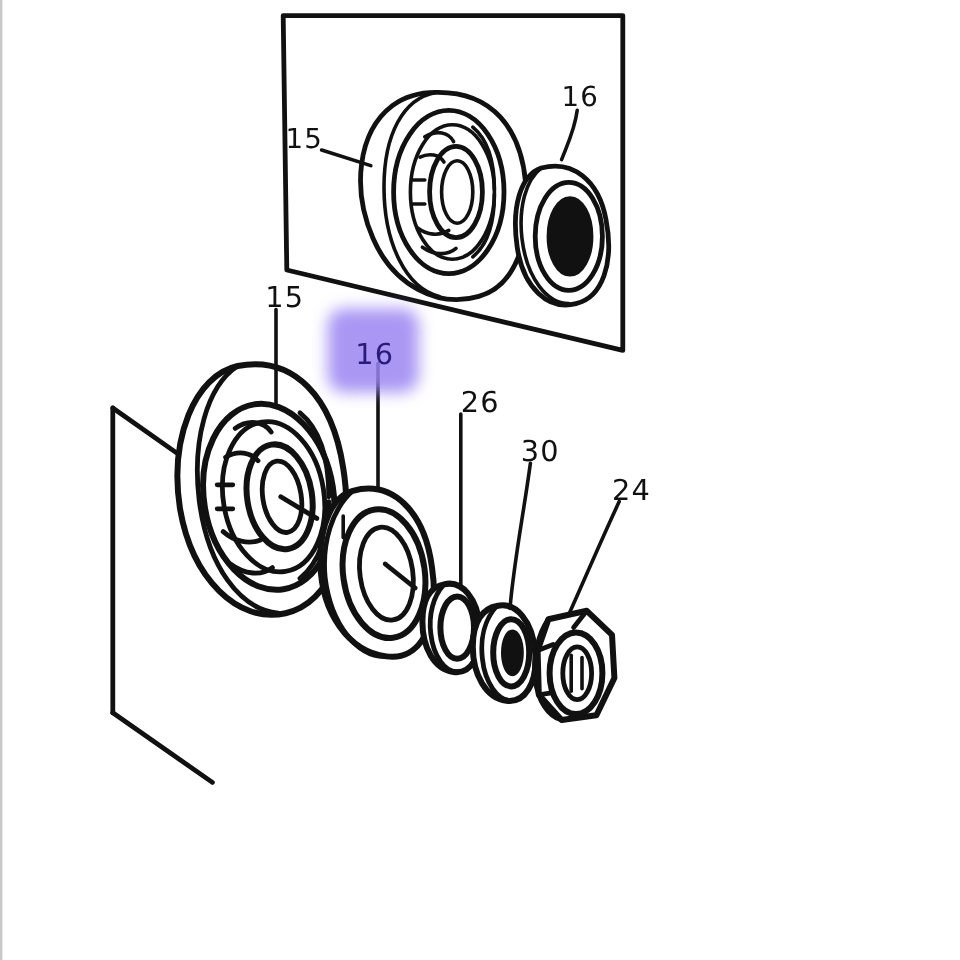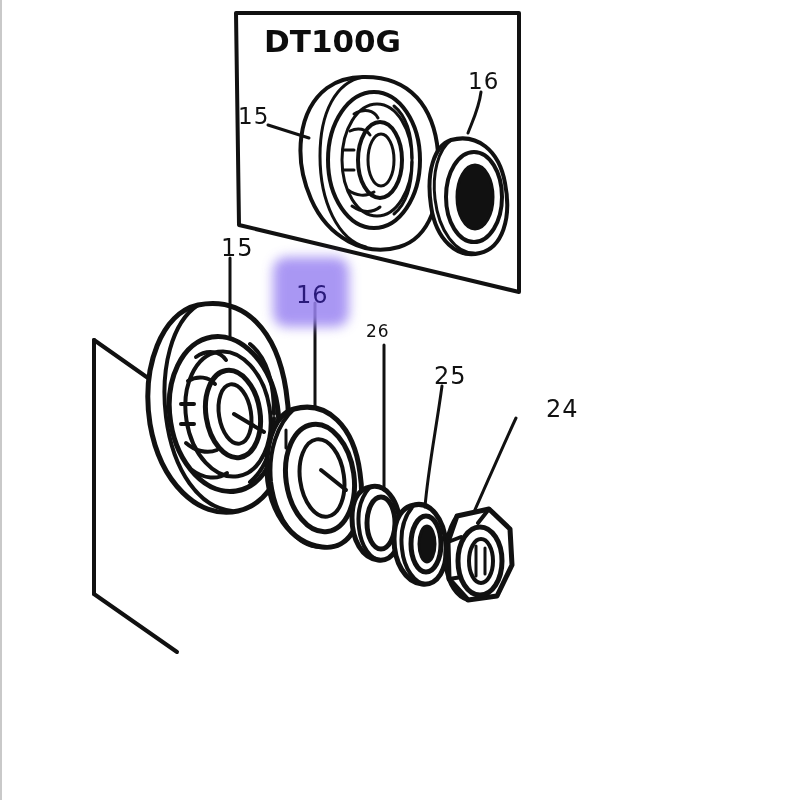--- a/index.html
+++ b/index.html
@@ -156,24 +156,23 @@
       <path d="M313,303 L313,408" stroke="#111111" stroke-width="3"></path>
       <path d="M382,345 L382,490" stroke="#111111" stroke-width="3"></path>
       <path d="M440,386 C434,430 426,470 423,507" stroke="#111111" stroke-width="3"></path>
       <path d="M514,418 C500,448 485,483 472,512" stroke="#111111" stroke-width="3"></path>
 
     </g>
   </svg>
 
   <div class="hl-box" id="hl" style="left: 271px; top: 257px; width: 76px; height: 70px; background: rgb(155, 133, 242); opacity: 0.85;"></div>
 
-  <div class="title" id="inset-title" style="left: 262px; top: 26px; font-size: 31px;">DT100G</div>
 
   <div class="lbl" id="lbl-inset-15" style="left: 236px; top: 105px; font-size: 23px;">15</div>
   <div class="lbl" id="lbl-inset-16" style="left: 466px; top: 70px; font-size: 23px;">16</div>
 
   <div class="lbl" id="lbl-main-15" style="left: 219px; top: 236px; font-size: 24px;">15</div>
   <div class="lbl inv" id="lbl-main-16" style="left: 294px; top: 283px; font-size: 24px;">16</div>
-  <div class="lbl" id="lbl-main-26" style="left: 364px; top: 323px; font-size: 17px;">26</div>
-  <div class="lbl" id="lbl-main-25" style="left: 432px; top: 364px; font-size: 24px;">25</div>
-  <div class="lbl" id="lbl-main-24" style="left: 508px; top: 397px; font-size: 24px; margin-left: 36px;">24</div>
+  <div class="lbl" id="lbl-main-26" style="left: 382px; top: 323px; font-size: 24px;">26</div>
+  <div class="lbl" id="lbl-main-25" style="left: 432px; top: 364px; font-size: 24px;">30</div>
+  <div class="lbl" id="lbl-main-24" style="left: 508px; top: 397px; font-size: 24px;">24</div>
 
 </div>
 
 </body></html>

